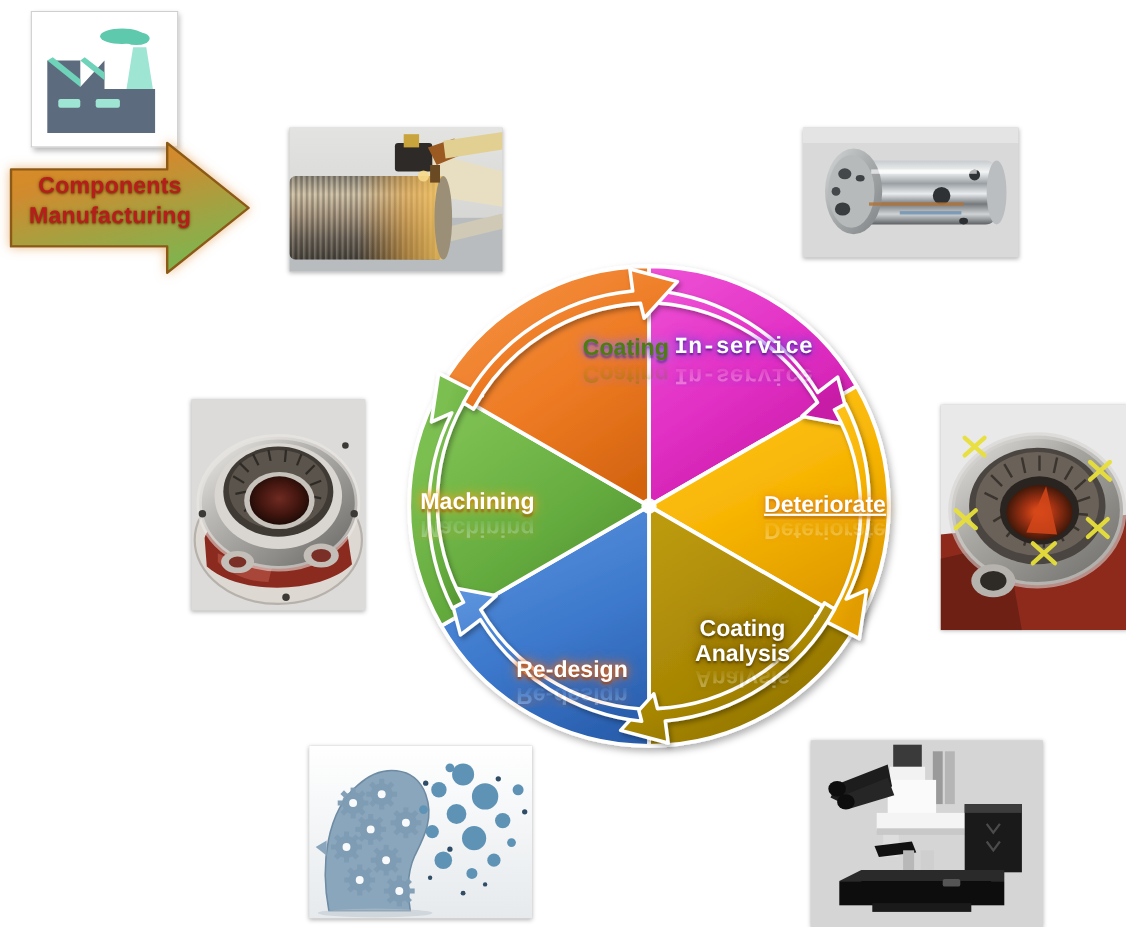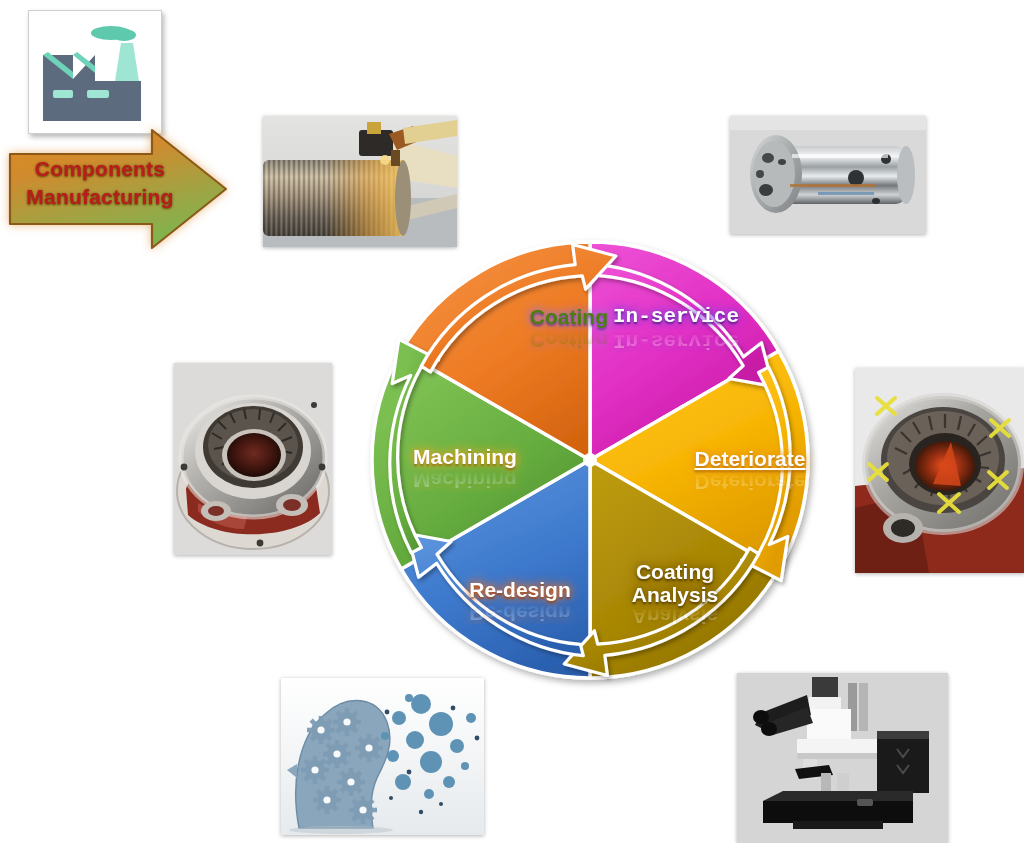--- a/index.html
+++ b/index.html
@@ -58,21 +58,21 @@
     line-height:1.12;
     white-space:nowrap;
     pointer-events:none;
     color:#ffffff;
   }
   .seg-label.two-line{white-space:normal;line-height:1.1;}
 
   .lbl-inservice{ color:#ffffff; text-shadow:0 0 7px #7d3fd8, 0 0 12px #8a4ae0, 0 2px 2px rgba(60,0,90,.8); }
   .lbl-deteriorate{ color:#ffffff; text-shadow:0 0 7px #e88b12, 0 0 13px #f0a32b, 0 2px 2px rgba(140,80,0,.75); }
   .lbl-failure{ color:#ffffff; text-shadow:0 0 7px #6f5500, 0 0 13px #8a6c05, 0 2px 2px rgba(70,50,0,.85); }
-  .lbl-redesign{ color:#ffffff; text-shadow:0 0 7px #e0651a, 0 0 13px #ef7d2c, 0 2px 2px rgba(120,45,0,.8); }
+  .lbl-redesign{ color:#ffffff; text-shadow:0 0 7px #e0651a, 0 0 13px #ef7d2c, 0 2px 2px rgba(120,45,0,.8);margin-top:19px; }
   .lbl-machining{ color:#ffffff; text-shadow:0 0 7px #e0a018, 0 0 13px #eeb432, 0 2px 2px rgba(110,70,0,.8); }
   .lbl-coating{ color:#4d7c0f; text-shadow:0 0 7px #8e6ad0, 0 0 12px #a07ee0, 0 2px 2px rgba(70,25,100,.8);text-align:right; }
 
   
   .seg-label .mirror{
     display:block;
     transform:scaleY(-1);
     opacity:.38;
     -webkit-mask-image:linear-gradient(to top, rgba(0,0,0,0) 10%, rgba(0,0,0,.9) 95%);
             mask-image:linear-gradient(to top, rgba(0,0,0,0) 10%, rgba(0,0,0,.9) 95%);
@@ -508,21 +508,21 @@
     <span>Coating</span><br>
     <span>Analysis</span>
     <span class="mirror" aria-hidden="true">Analysis</span>
   </div>
 
   <div class="seg-label lbl-redesign" style="left:435px;top:578px;width:170px;">
     <span>Re-design</span>
     <span class="mirror" aria-hidden="true">Re-design</span>
   </div>
 
-  <div class="seg-label lbl-machining" style="left:375px;top:445px;width:180px;">
+  <div class="seg-label lbl-machining" style="left:344px;top:445px;width:180px;">
     <span>Machining</span>
     <span class="mirror" aria-hidden="true">Machining</span>
   </div>
 
   <div class="seg-label lbl-coating" style="left:448px;top:305px;width:160px;">
     <span>Coating</span>
     <span class="mirror" aria-hidden="true">Coating</span>
   </div>
 
 </div>

